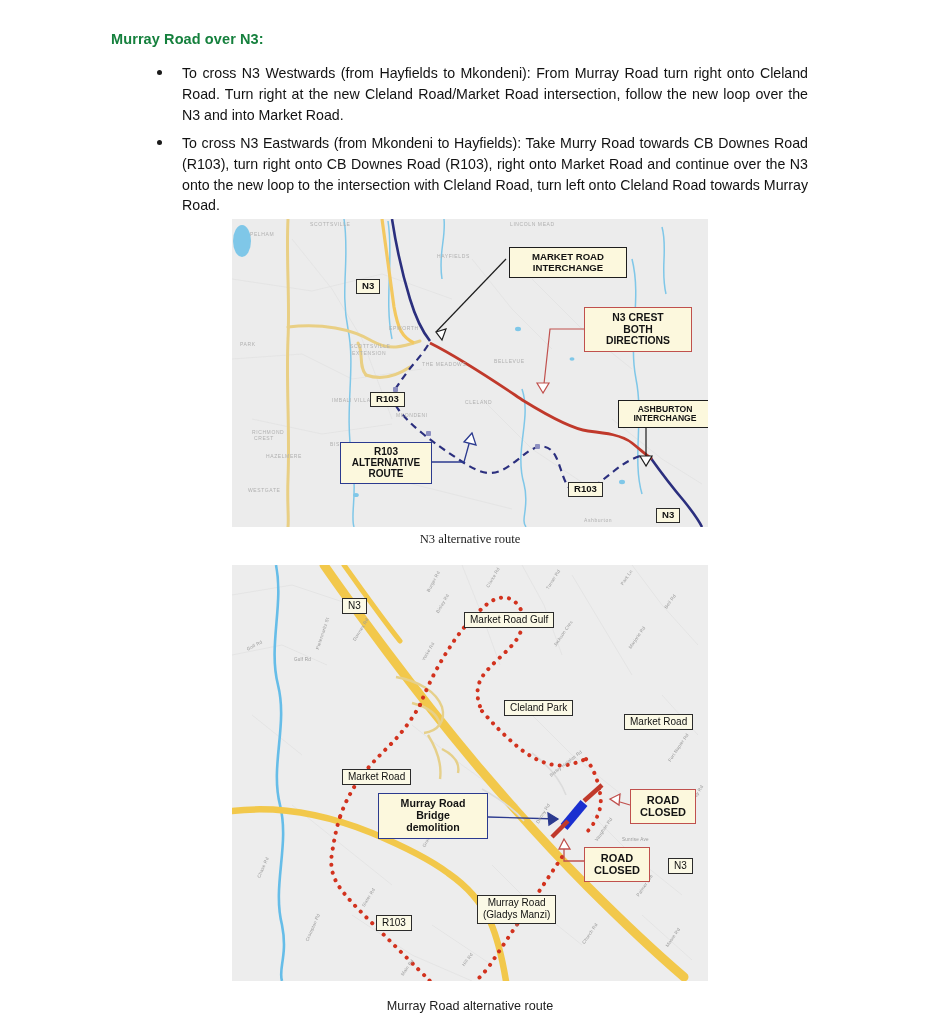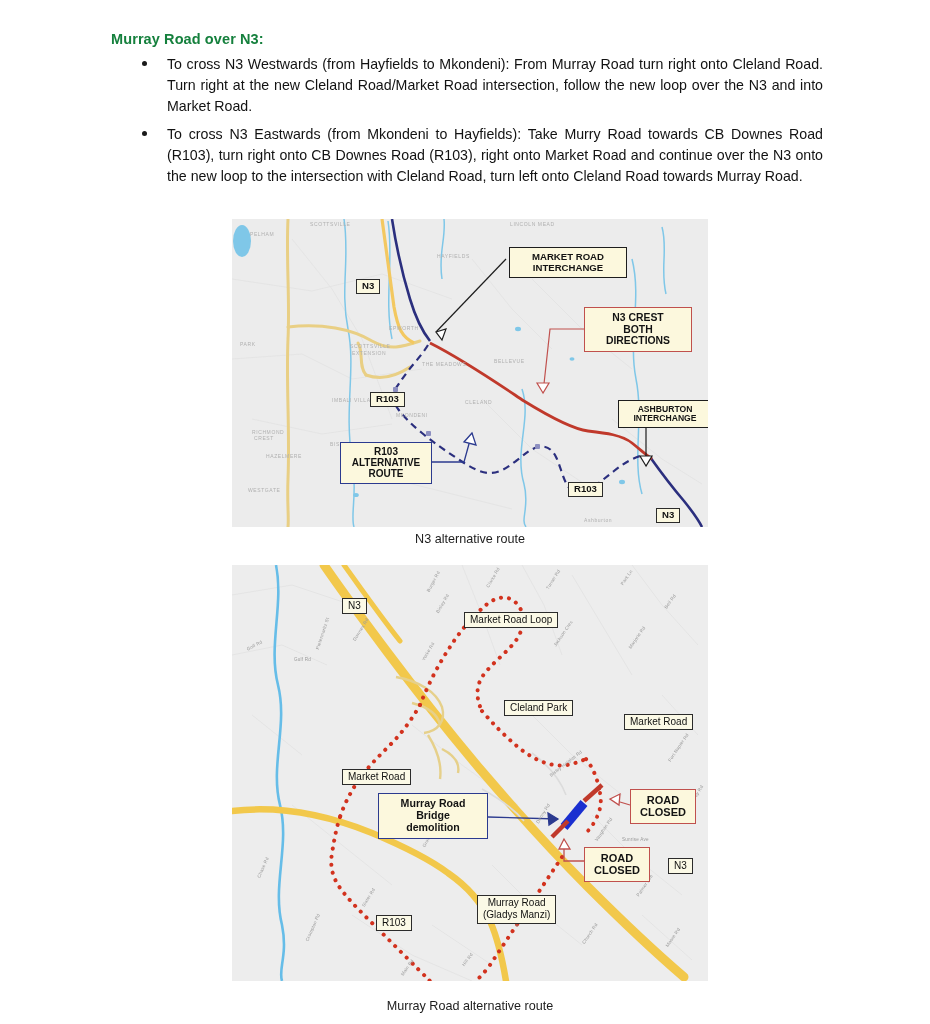--- a/index.html
+++ b/index.html
@@ -26,21 +26,21 @@
   .doc-title {
     font-size: 14.5px;
     font-weight: bold;
     color: #15803d;
     letter-spacing: 0.1px;
     margin: 0 0 6px 0;
     line-height: 1.25;
   }
   ul.bullets {
     list-style: none;
-    margin: 0;
+    margin: 15px;
     padding: 0;
   }
   ul.bullets li {
     position: relative;
     padding-left: 56px;
     margin-bottom: 7px;
     font-size: 14.2px;
     line-height: 1.47;
     text-align: justify;
     text-justify: inter-word;
@@ -67,21 +67,21 @@
   .caption {
     position: absolute;
     width: 100%;
     text-align: center;
     font-size: 12.6px;
     color: #1d1d1d;
   }
 
   #figure-1 { left: 232px; top: 219px; width: 476px; }
   #map-1    { width: 476px; height: 308px; }
-  #caption-1{ top: 313px; }
+  #caption-1{ top: 313px; font-family: Liberation Serif, serif; }
 
   #figure-2 { left: 232px; top: 565px; width: 476px; }
   #map-2    { width: 476px; height: 416px; }
   #caption-2{ top: 405px; margin-top: 29px; }
 
   .map svg { position: absolute; left: 0; top: 0; }
 
   
   .callout {
     position: absolute;
@@ -398,21 +398,21 @@
     <div class="street" style="left:66px;  top:360px; transform:rotate(-66deg);">Crompton Rd</div>
     <div class="street" style="left:280px; top:350px; transform:rotate(-54deg);">Fourie Rd</div>
     <div class="street" style="left:346px; top:366px; transform:rotate(-56deg);">Church Rd</div>
     <div class="street" style="left:430px; top:370px; transform:rotate(-56deg);">Moore Rd</div>
     <div class="street" style="left:228px; top:392px; transform:rotate(-54deg);">Hill Rd</div>
     <div class="street" style="left:166px; top:400px; transform:rotate(-56deg);">Main Rd</div>
     <div class="street" style="left:456px; top:226px; transform:rotate(-58deg);">Grey Rd</div>
 
     <div class="shield plain" style="left:110px; top:33px;">N3</div>
 
-    <div class="shield plain" style="left:232px; top:47px;">Market Road Loop</div>
+    <div class="shield plain" style="left:232px; top:47px;">Market Road Gulf</div>
 
     <div class="shield plain" style="left:272px; top:135px;">Cleland Park</div>
 
     <div class="shield plain" style="left:392px; top:149px;">Market Road</div>
 
     <div class="shield plain" style="left:110px; top:204px;">Market Road</div>
 
     <div class="shield plain" style="left:245px; top:330px; text-align:center; white-space:pre-line; line-height:1.2;">Murray Road
 (Gladys Manzi)</div>
 

